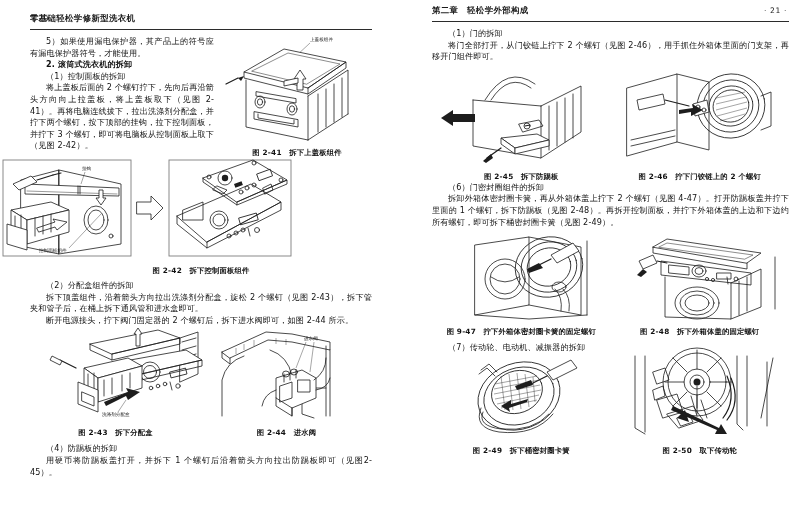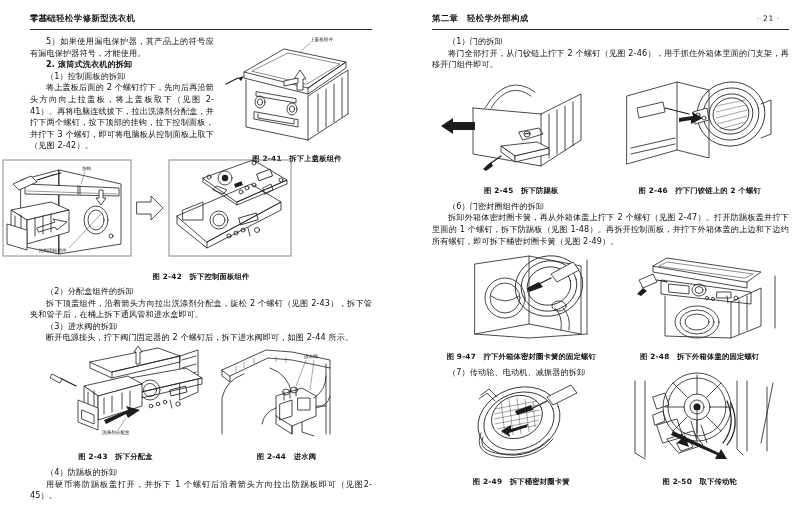--- a/index.html
+++ b/index.html
@@ -11,50 +11,50 @@
   }
   .spread { position: relative; width: 811px; height: 510px; display: flex; background:#f0abfc; }
 
   .gutter {
     position: absolute; left: 402px; top: 0; width: 3px; height: 510px;
     background: #858585;
   }
 
   .page { position: relative; height: 510px; background: #fff; }
   .page-left  { width: 402px; padding: 12px 30px 0 30px; }
-  .page-right { width: 409px; padding: 12px 22px 0 30px; }
+  .page-right { width: 409px; padding: 4px 22px 0 30px; }
 
   
   .runhead {
     position: relative; height: 16px;
     font-size: 8.2px; color: #1a1a1a; font-weight: bold;
     letter-spacing: .3px;
   }
   .runhead .folio { position: absolute; top: 2px; font-size: 7.6px; font-weight: normal; letter-spacing: .6px; }
   .runhead .title {
     position: absolute; left: 0; right: 0; top: 1px;
     text-align: left; font-size: 8.4px; font-weight: bold; letter-spacing: .4px;
   }
   .page-left  .runhead .folio { left: 2px; }
-  .page-right .runhead .folio { right: 9px; }
+  .page-right .runhead .folio { right: 2px; }
   .rule { height: 1px; background: #2b2b2b; margin-top: 1px; margin-bottom: 6px; }
 
   
   p.tx {
     font-size: 8.1px; line-height: 11.6px; color: #111;
     text-align: justify; text-justify: inter-ideograph;
     letter-spacing: .15px;
   }
   p.ind  { text-indent: 16px; }
   p.hd   { text-indent: 16px; font-weight: bold; }
 
   
   .cap {
     font-size: 7.3px; color: #111; text-align: center;
-    letter-spacing: .2px; margin-top: 14px; font-weight: 600;
+    letter-spacing: .2px; margin-top: 8px; font-weight: 600;
   }
   .caprow { display: flex; }
   .caprow > div { flex: 1; }
   .artrow { display: flex; align-items: flex-end; justify-content: center; }
 
   .wrap-right {
     float: right; margin: -4px 0 0 8px;
   }
 
   svg { display: block; overflow: visible; }
@@ -191,21 +191,20 @@
         <circle class="ln" cx="258" cy="19" r="2"></circle>
         <circle class="ln" cx="330" cy="22" r="2"></circle>
         <circle class="ln" cx="303" cy="5" r="2"></circle>
         <path class="ln" d="M312 30 L320 26 L322 32 L314 36 Z"></path>
       </svg>
     </div>
     <div class="cap">图 2-42　拆下控制面板组件</div>
 
     <p class="tx ind" style="margin-top:4px;">（2）分配盒组件的拆卸</p>
     <p class="tx ind">拆下顶盖组件，沿着箭头方向拉出洗涤剂分配盒，旋松 2 个螺钉（见图 2-43），拆下管夹和管子后，在桶上拆下通风管和进水盒即可。</p>
-    <p class="tx ind">（3）进水阀的拆卸</p>
     <p class="tx ind">断开电源接头，拧下阀门固定器的 2 个螺钉后，拆下进水阀即可，如图 2-44 所示。</p>
 
     <div class="artrow" style="margin-top:2px;">
       <svg width="342" height="92" viewBox="0 0 342 92">
 
         <g>
 
           <path class="ln" d="M60 16 L128 2 L150 10 L82 26 Z"></path>
           <path class="ln" d="M60 16 L60 22 L82 32 L82 26"></path>
           <path class="ln" d="M82 26 L150 10 L150 16 L82 32"></path>
@@ -348,22 +347,22 @@
           <path class="ln" d="M200 74 L244 64 M200 80 L244 70"></path>
           <path class="ln" d="M330 30 L340 26 L340 60 L330 64"></path>
         </g>
       </svg>
     </div>
     <div class="caprow">
       <div class="cap">图 2-45　拆下防踢板</div>
       <div class="cap">图 2-46　拧下门铰链上的 2 个螺钉</div>
     </div>
 
-    <p class="tx ind" style="margin-top:5px;">（6）门密封圈组件的拆卸</p>
-    <p class="tx ind">拆卸外箱体密封圈卡簧，再从外箱体盖上拧下 2 个螺钉（见图 2-47）。打开防踢板盖并拧下里面的 1 个螺钉，拆下防踢板（见图 1-48）。再拆开控制面板，并拧下外箱体盖的上边和下边约所有螺钉，即可拆下桶密封圈卡簧（见图 2-49）。</p>
+    <p class="tx ind" style="">（6）门密封圈组件的拆卸</p>
+    <p class="tx ind">拆卸外箱体密封圈卡簧，再从外箱体盖上拧下 2 个螺钉（见图 4-47）。打开防踢板盖并拧下里面的 1 个螺钉，拆下防踢板（见图 2-48）。再拆开控制面板，并拧下外箱体盖的上边和下边约所有螺钉，即可拆下桶密封圈卡簧（见图 2-49）。</p>
 
     <div class="artrow" style="margin-top:3px;">
       <svg width="360" height="88" viewBox="0 0 360 88">
 
         <g>
 
           <path class="ln" d="M44 14 L98 6 L98 74 L44 84 Z"></path>
           <path class="ln" d="M98 6 L150 16 L150 84 L98 74"></path>
 
           <ellipse class="ln" cx="74" cy="48" rx="20" ry="20"></ellipse>

